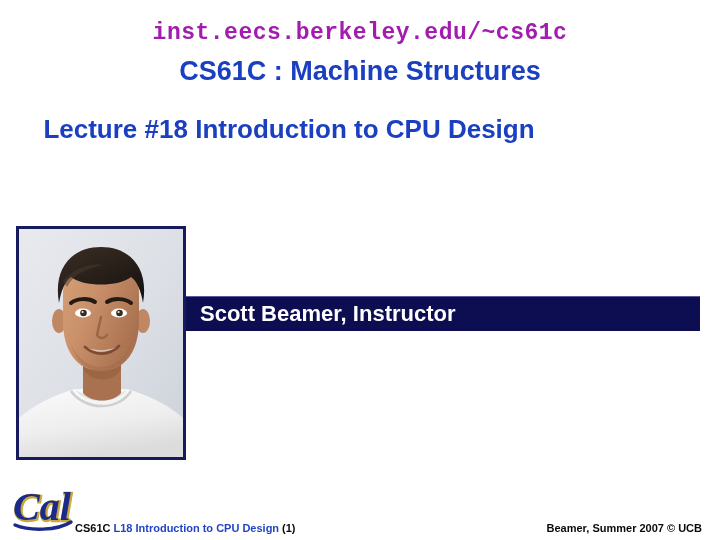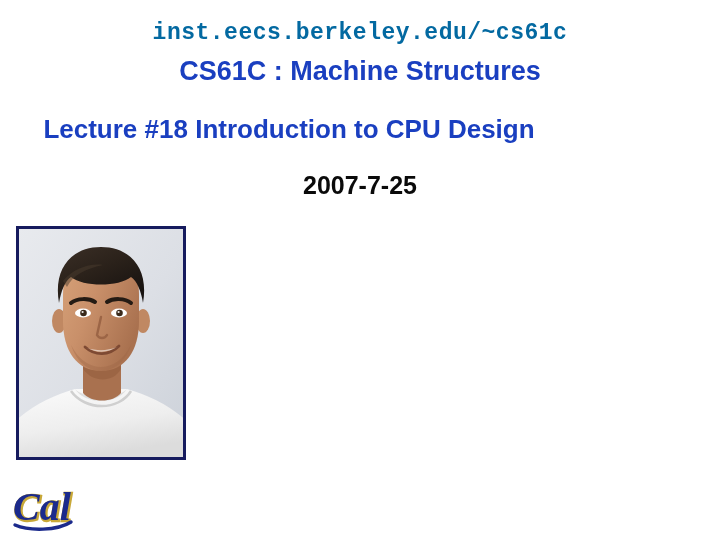--- a/index.html
+++ b/index.html
@@ -27,21 +27,21 @@
     left: 0;
     top: 22px;
     width: 720px;
     text-align: center;
   }
   .site-url {
     font-family: "Liberation Mono", "DejaVu Sans Mono", monospace;
     font-size: 23px;
     font-weight: 700;
     letter-spacing: 0.5px;
-    color: #0369a1;
+    color: #a21caf;
     line-height: 1.0;
     white-space: nowrap;
   }
   .course-title {
     font-family: "Liberation Sans", sans-serif;
     font-size: 27px;
     font-weight: 700;
     color: #1a3fc0;
     line-height: 1.05;
     margin-top: 12px;
@@ -156,21 +156,20 @@
 
 <div class="slide">
 
   <div class="header">
     <div class="site-url">inst.eecs.berkeley.edu/~cs61c</div>
     <div class="course-title">CS61C : Machine Structures</div>
   </div>
 
   <div class="lecture-title">Lecture #18 Introduction to CPU Design</div>
 
-  <div class="lecture-date">2007-7-25</div>
 
   <div class="photo-frame">
     <svg viewBox="0 0 164 228" preserveAspectRatio="xMidYMid slice">
       <defs>
         <linearGradient id="bgGrad" x1="0" y1="0" x2="1" y2="1">
           <stop offset="0%" stop-color="#e8eaee"></stop>
           <stop offset="55%" stop-color="#dcdfe5"></stop>
           <stop offset="100%" stop-color="#ccd1d9"></stop>
         </linearGradient>
         <linearGradient id="skinGrad" x1="0" y1="0" x2="1" y2="0.6">
@@ -222,26 +221,33 @@
       <path d="M 82 88 L 78 106 C 80 110 86 110 88 106" fill="none" stroke="#9c6546" stroke-width="2.4" stroke-linecap="round"></path>
 
       <path d="M 66 118 C 76 127 90 127 100 117" fill="none" stroke="#7e4a33" stroke-width="2.8" stroke-linecap="round"></path>
       <path d="M 68 119 C 78 124 89 124 98 118 C 88 122 78 122 68 119 Z" fill="#ffffff" opacity="0.55"></path>
 
       <path d="M 52 116 C 58 134 70 142 82 142 C 94 142 106 134 112 116
                C 104 132 92 138 82 138 C 72 138 60 132 52 116 Z" fill="#9a6545" opacity="0.35"></path>
     </svg>
   </div>
 
+  <div class="instructor-banner">
+    <span class="instructor-name">Scott Beamer, Instructor</span>
+  </div>
 
   <div class="cal-logo">
     <svg viewBox="0 0 74 48">
       <g transform="translate(1,2)">
         <text x="1" y="34" font-family="'Liberation Serif', 'DejaVu Serif', serif" font-size="40" font-style="italic" font-weight="700" fill="#c8a838" stroke="#c8a838" stroke-width="2.4">Cal</text>
         <text x="0" y="33" font-family="'Liberation Serif', 'DejaVu Serif', serif" font-size="40" font-style="italic" font-weight="700" fill="#1b2a8c">Cal</text>
         <path d="M 2 38 C 16 44 44 44 58 35" fill="none" stroke="#1b2a8c" stroke-width="3.4" stroke-linecap="round"></path>
       </g>
     </svg>
   </div>
 
-
+  <div class="footer-left">
+    <span class="f-course">CS61C</span><span class="f-lecture">L18 Introduction to CPU Design</span><span class="f-page">(1)</span>
+  </div>
+
+  <div class="footer-right">Beamer, Summer 2007 © UCB</div>
 
 </div>
 
 </body></html>

